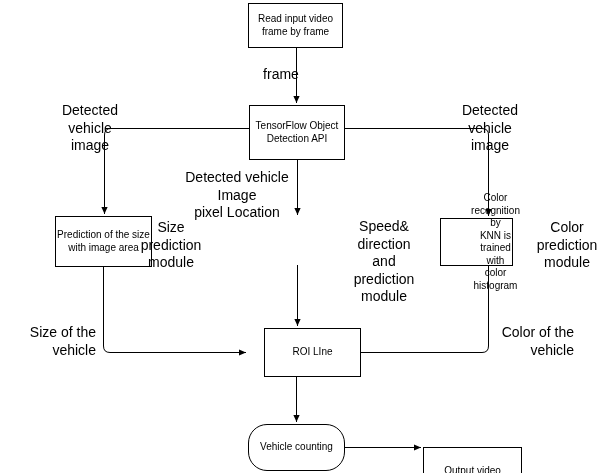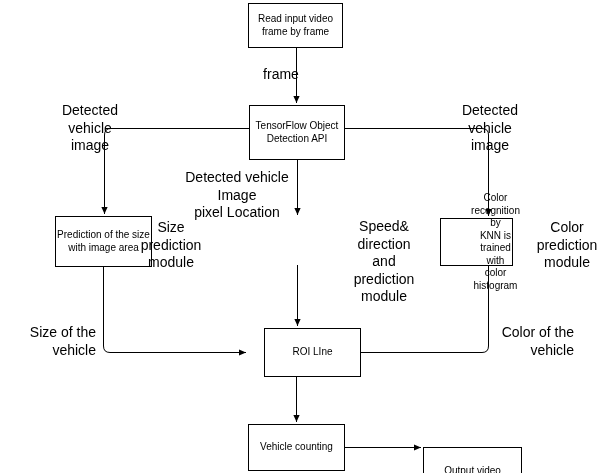--- a/index.html
+++ b/index.html
@@ -76,21 +76,21 @@
   <div class="box" style="left:55px; top:216px; width:97px; height:51px;">Prediction of the size
 with image area</div>
 
 
   <div class="box" style="left:440px; top:218px; width:73px; height:48px;padding-left:38px;">Color recognition by
 KNN is trained with
 color histogram</div>
 
   <div class="box" style="left:248px; top:328px; width:97px; height:49px;margin-left:16px;">ROI LIne</div>
 
-  <div class="box" style="left:248px; top:424px; width:97px; height:47px;">Vehicle counting</div>
+  <div class="box" style="left:248px; top:424px; width:97px; height:47px;border-radius:19px;">Vehicle counting</div>
 
   <div class="box" style="left:423px; top:424px; width:99px; height:48px;margin-top:23px;">Output video</div>
 
   <div class="lbl" style="left:253px; top:66px; width:56px;">frame</div>
 
   <div class="lbl" style="left:40px; top:102px; width:100px;">Detected vehicle
 image</div>
 
   <div class="lbl" style="left:440px; top:102px; width:100px;">Detected vehicle
 image</div>

